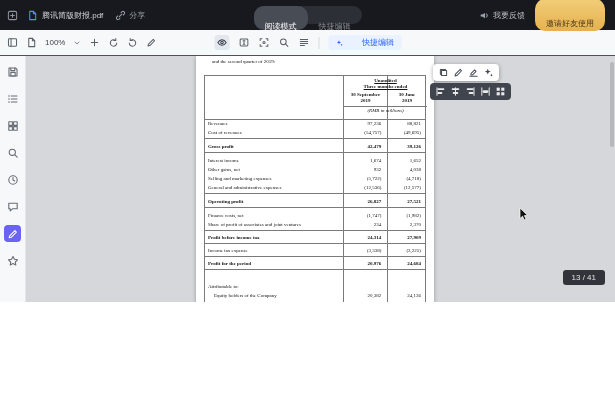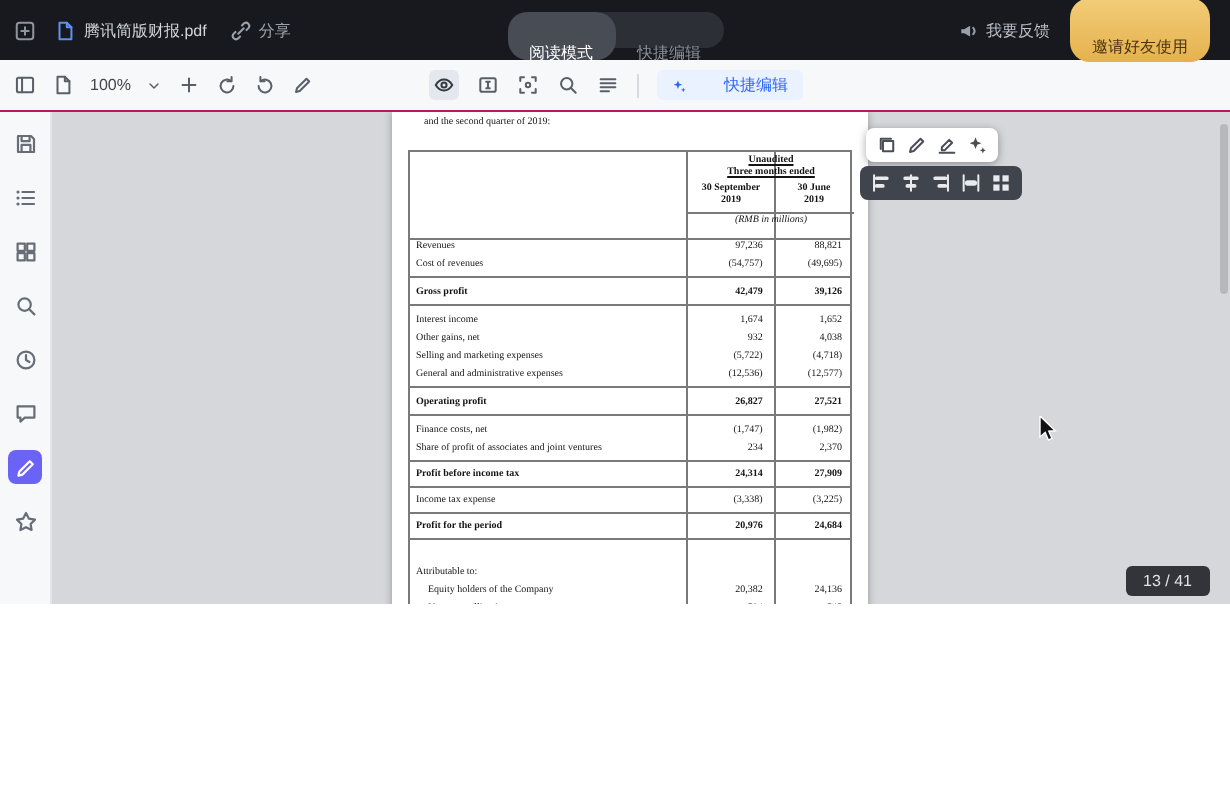--- a/index.html
+++ b/index.html
@@ -83,21 +83,21 @@
   
   .float-bar { position:absolute; display:flex; align-items:center; gap:4px; padding:3px 5px;
                border-radius:4px; z-index:15; }
   .float-bar.row1 { left:407px; top:8px; background:#ffffff; box-shadow:0 1px 4px rgba(0,0,0,.35); color:#4a4f57; }
   .float-bar.row2 { left:404px; top:27px; background:#40444d; color:#e8eaee; }
   .fico { display:inline-flex; cursor:pointer; }
   .fico svg { width:11px; height:11px; }
 
   .scroll-thumb { position:absolute; right:1px; top:6px; width:4px; height:85px; background:#b6b8bc; border-radius:2px; }
 
-  .page-indicator { position:absolute; right:10px; bottom:4px; background:rgba(22,24,28,.85); color:#dfe2e6;
+  .page-indicator { position:absolute; right:10px; bottom:17px; background:rgba(22,24,28,.85); color:#dfe2e6;
                     font-size:8px; padding:3px 9px; border-radius:3px; z-index:40; }
   .cursor { position:absolute; left:493px; top:152px; width:12px; height:13px; z-index:50; }
 </style>
 </head>
 <body>
 
 <div id="app">
 
   <div class="titlebar">
     <span class="tbico app-logo">

